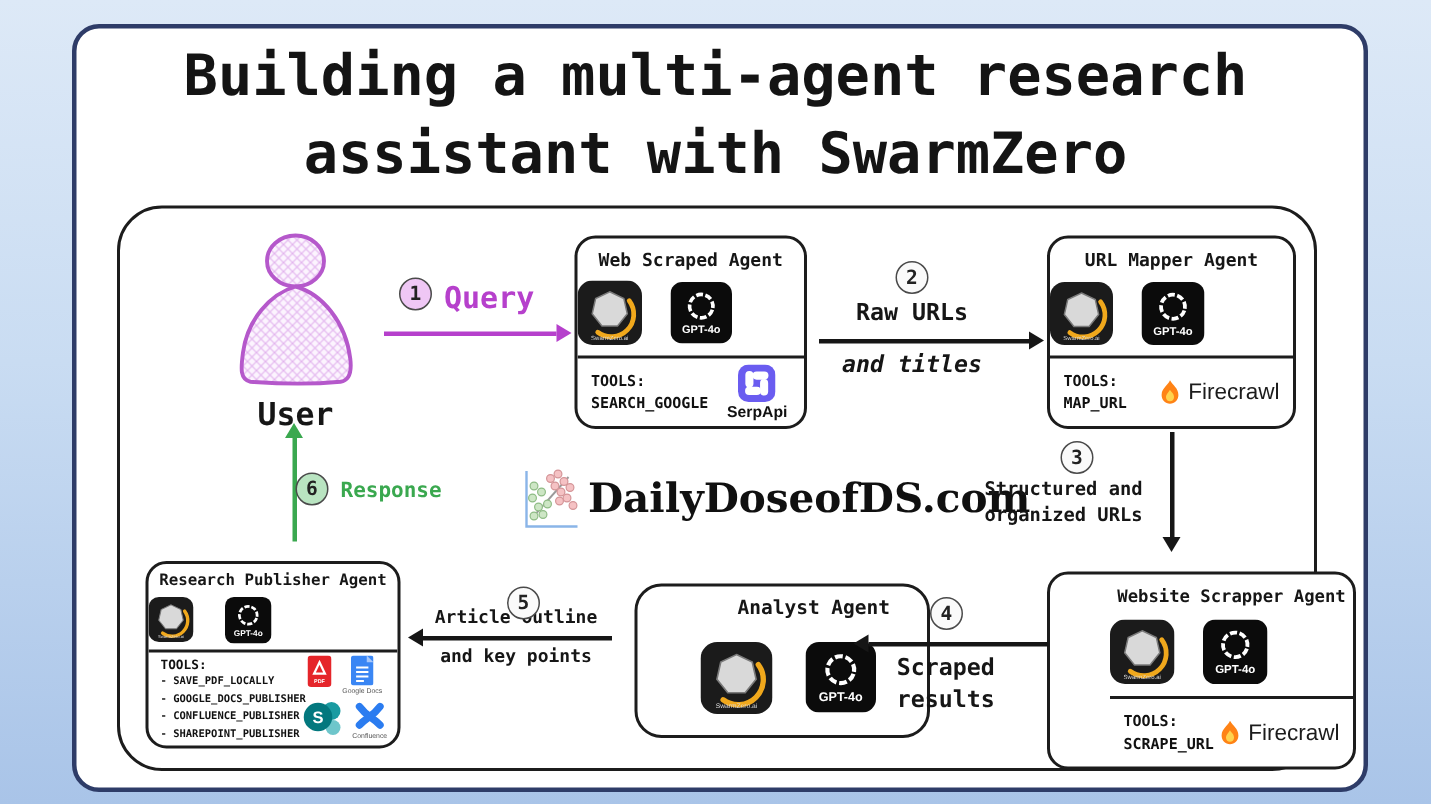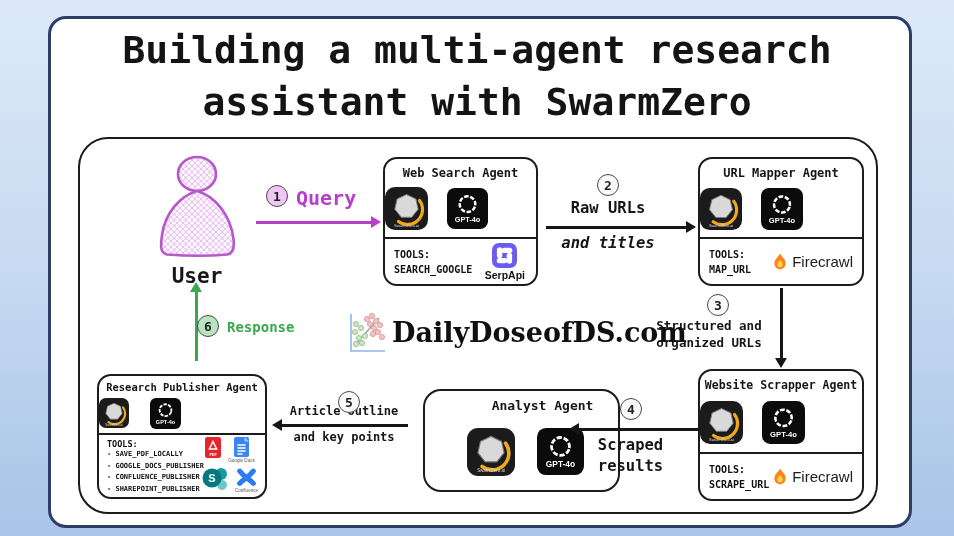--- a/index.html
+++ b/index.html
@@ -91,21 +91,21 @@
   </svg>
   <div class="user-label">User</div>
 
   <div class="num purple" style="left:266px;top:185px;">1</div>
   <div class="flow-label purple" style="left:296px;top:186px;">Query</div>
   <div class="arr" style="left:256px;top:221px;width:115px;height:2.5px;color:#b640cc;">
       <span class="hr"></span>
     </div>
 
   <div class="abox" style="left:383px;top:157px;width:151px;height:125px;">
-    <div class="atitle">Web Search Agent</div>
+    <div class="atitle">Web Scraped Agent</div>
     <div class="aicons">
       <svg width="43" height="43" viewBox="0 0 43 43">
         <rect width="43" height="43" rx="10" fill="#1b1b1b"></rect>
         <path d="M34.5,13.5 A15 15 0 0 1 13.5,34.5" stroke="#f0a81c" stroke-width="3.2" fill="none" stroke-linecap="round"></path>
         <polygon points="21.5,7.5 30.9,12 33.2,22.2 26.7,30.3 16.3,30.3 9.8,22.2 12.1,12" fill="#d9d9d9" stroke="#7a7a7a" stroke-width="1"></polygon>
         <text x="21.5" y="39.5" text-anchor="middle" font-family="Liberation Sans,sans-serif" font-size="4" fill="#dddddd">SwarmZero.ai</text>
       </svg>
       <svg width="41" height="41" viewBox="0 0 42 42">
         <rect width="42" height="42" rx="8" fill="#0b0b0b"></rect>
         <circle cx="21" cy="16.5" r="8" fill="none" stroke="#ffffff" stroke-width="2.5" stroke-dasharray="4.6 1.7" transform="rotate(18 21 16.5)"></circle>
@@ -169,21 +169,21 @@
     </div>
   </div>
 
   <div class="num" style="left:707px;top:294px;">3</div>
   <div class="flow-label sm" style="left:643px;top:318px;width:132px;">Structured and</div>
   <div class="flow-label sm" style="left:643px;top:335px;width:132px;">organized URLs</div>
   <div class="arr" style="left:780px;top:288px;width:2.5px;height:70px;">
       <span class="hd"></span>
     </div>
 
-  <div class="abox" style="left:698px;top:369px;width:162px;height:128px;">
+  <div class="abox" style="left:698px;top:381px;width:162px;height:128px;padding-left:40px;">
     <div class="atitle" style="font-size:11.5px;">Website Scrapper Agent</div>
     <div class="aicons">
       <svg width="43" height="43" viewBox="0 0 43 43">
         <rect width="43" height="43" rx="10" fill="#1b1b1b"></rect>
         <path d="M34.5,13.5 A15 15 0 0 1 13.5,34.5" stroke="#f0a81c" stroke-width="3.2" fill="none" stroke-linecap="round"></path>
         <polygon points="21.5,7.5 30.9,12 33.2,22.2 26.7,30.3 16.3,30.3 9.8,22.2 12.1,12" fill="#d9d9d9" stroke="#7a7a7a" stroke-width="1"></polygon>
         <text x="21.5" y="39.5" text-anchor="middle" font-family="Liberation Sans,sans-serif" font-size="4" fill="#dddddd">SwarmZero.ai</text>
       </svg>
       <svg width="43" height="43" viewBox="0 0 42 42">
         <rect width="42" height="42" rx="8" fill="#0b0b0b"></rect>

